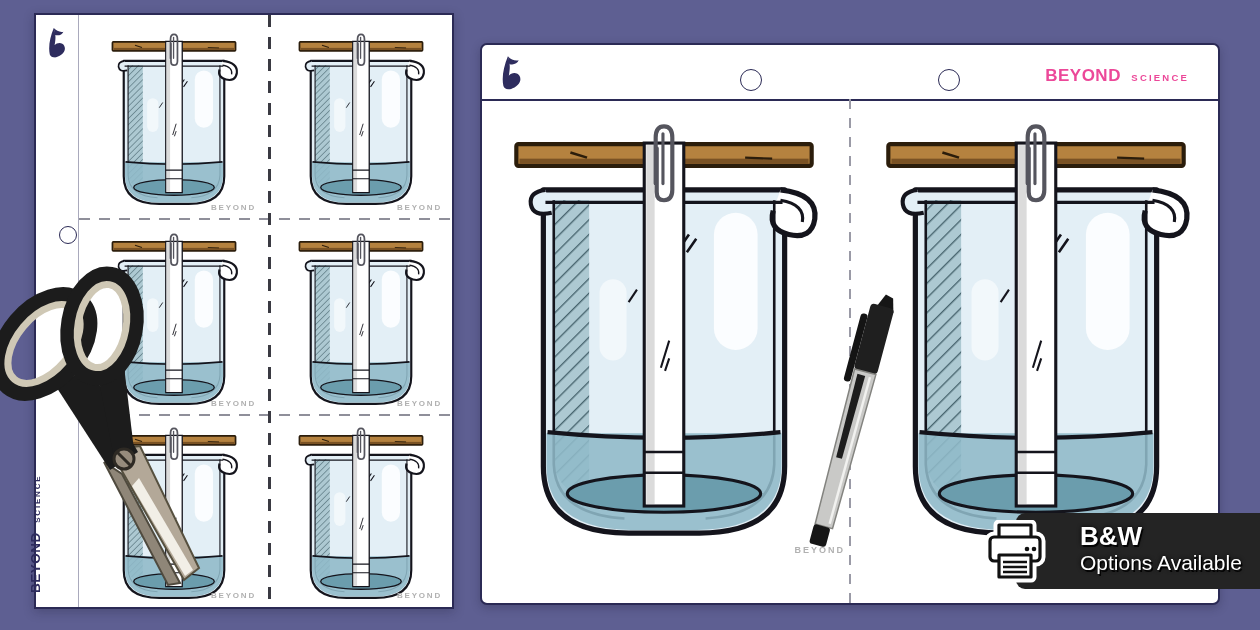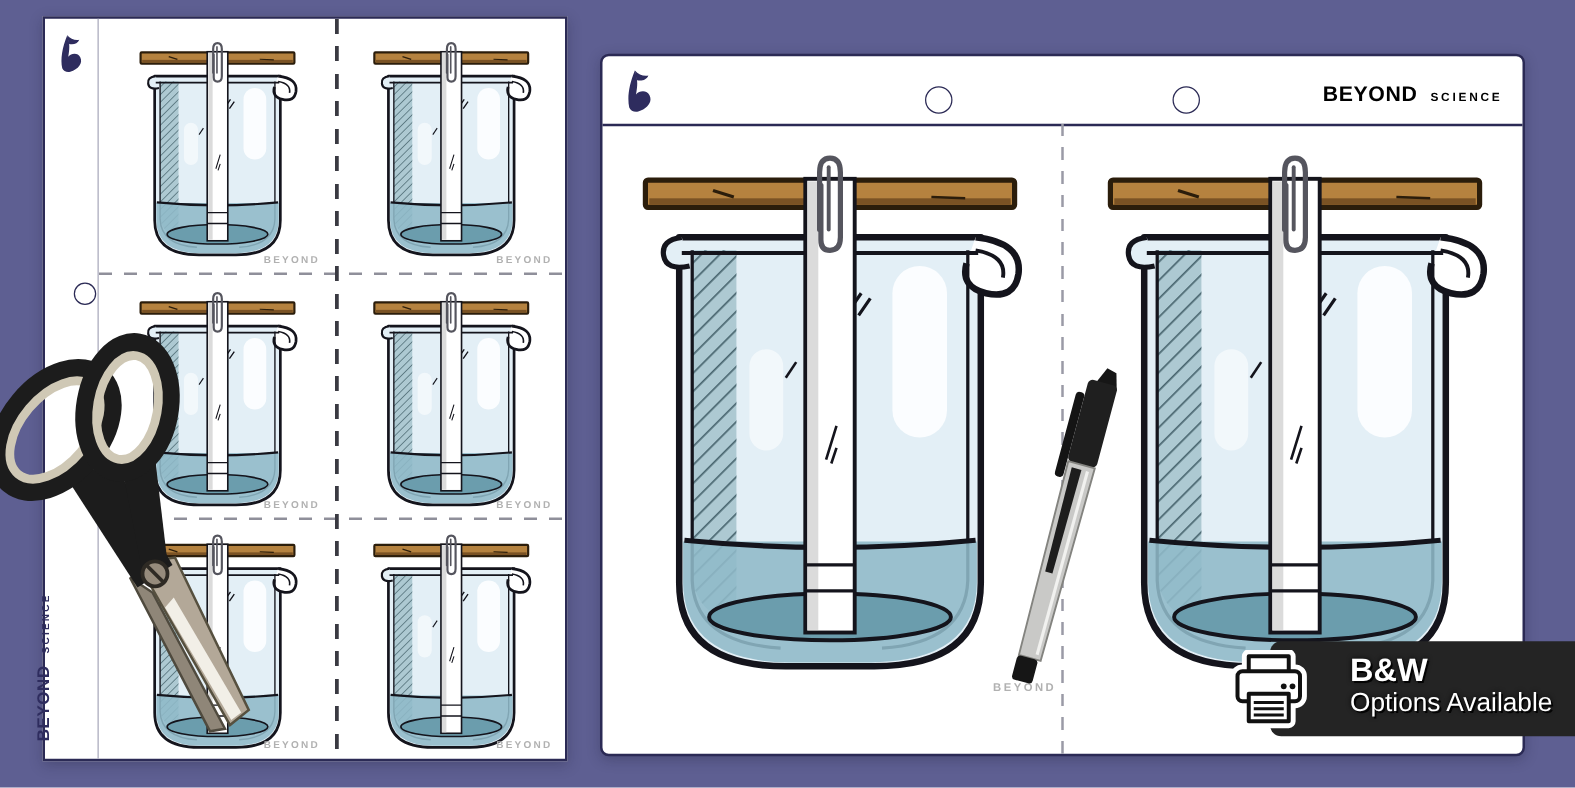--- a/index.html
+++ b/index.html
@@ -35,21 +35,21 @@
   .dash-v{position:absolute;width:2px;background:repeating-linear-gradient(180deg,#9A9AA6 0 10px,transparent 10px 19px);}
   .cell{position:absolute;}
   .cell svg{display:block;margin:0 auto;}
   .watermark{
     position:absolute;color:#B1B1B1;font-size:8px;font-weight:bold;
     letter-spacing:1.8px;
   }
   .cell .watermark{right:12px;bottom:6px;}
   
   .header-line{position:absolute;left:0;right:0;top:54px;height:2px;background:#2B2A55;}
-  .brand-wordmark{position:absolute;right:16px;top:21px;color:#000000;white-space:nowrap;}
+  .brand-wordmark{position:absolute;right:29px;top:21px;color:#ec4899;white-space:nowrap;}
   .brand-wordmark .b1{font-weight:bold;font-size:17px;letter-spacing:.5px;}
   .brand-wordmark .b2{font-weight:bold;font-size:9.5px;letter-spacing:2.2px;margin-left:6px;}
   .big-beaker{position:absolute;top:78px;width:312px;height:427px;}
   .rp-watermark{position:absolute;top:500px;text-align:right;color:#B1B1B1;
     font-size:9px;font-weight:bold;letter-spacing:2px;}
   
   #overlay{position:absolute;left:0;top:0;width:1260px;height:630px;z-index:5;pointer-events:none;}
   
   #bw-badge{
     position:absolute;left:1016px;top:513px;width:248px;height:76px;z-index:10;

